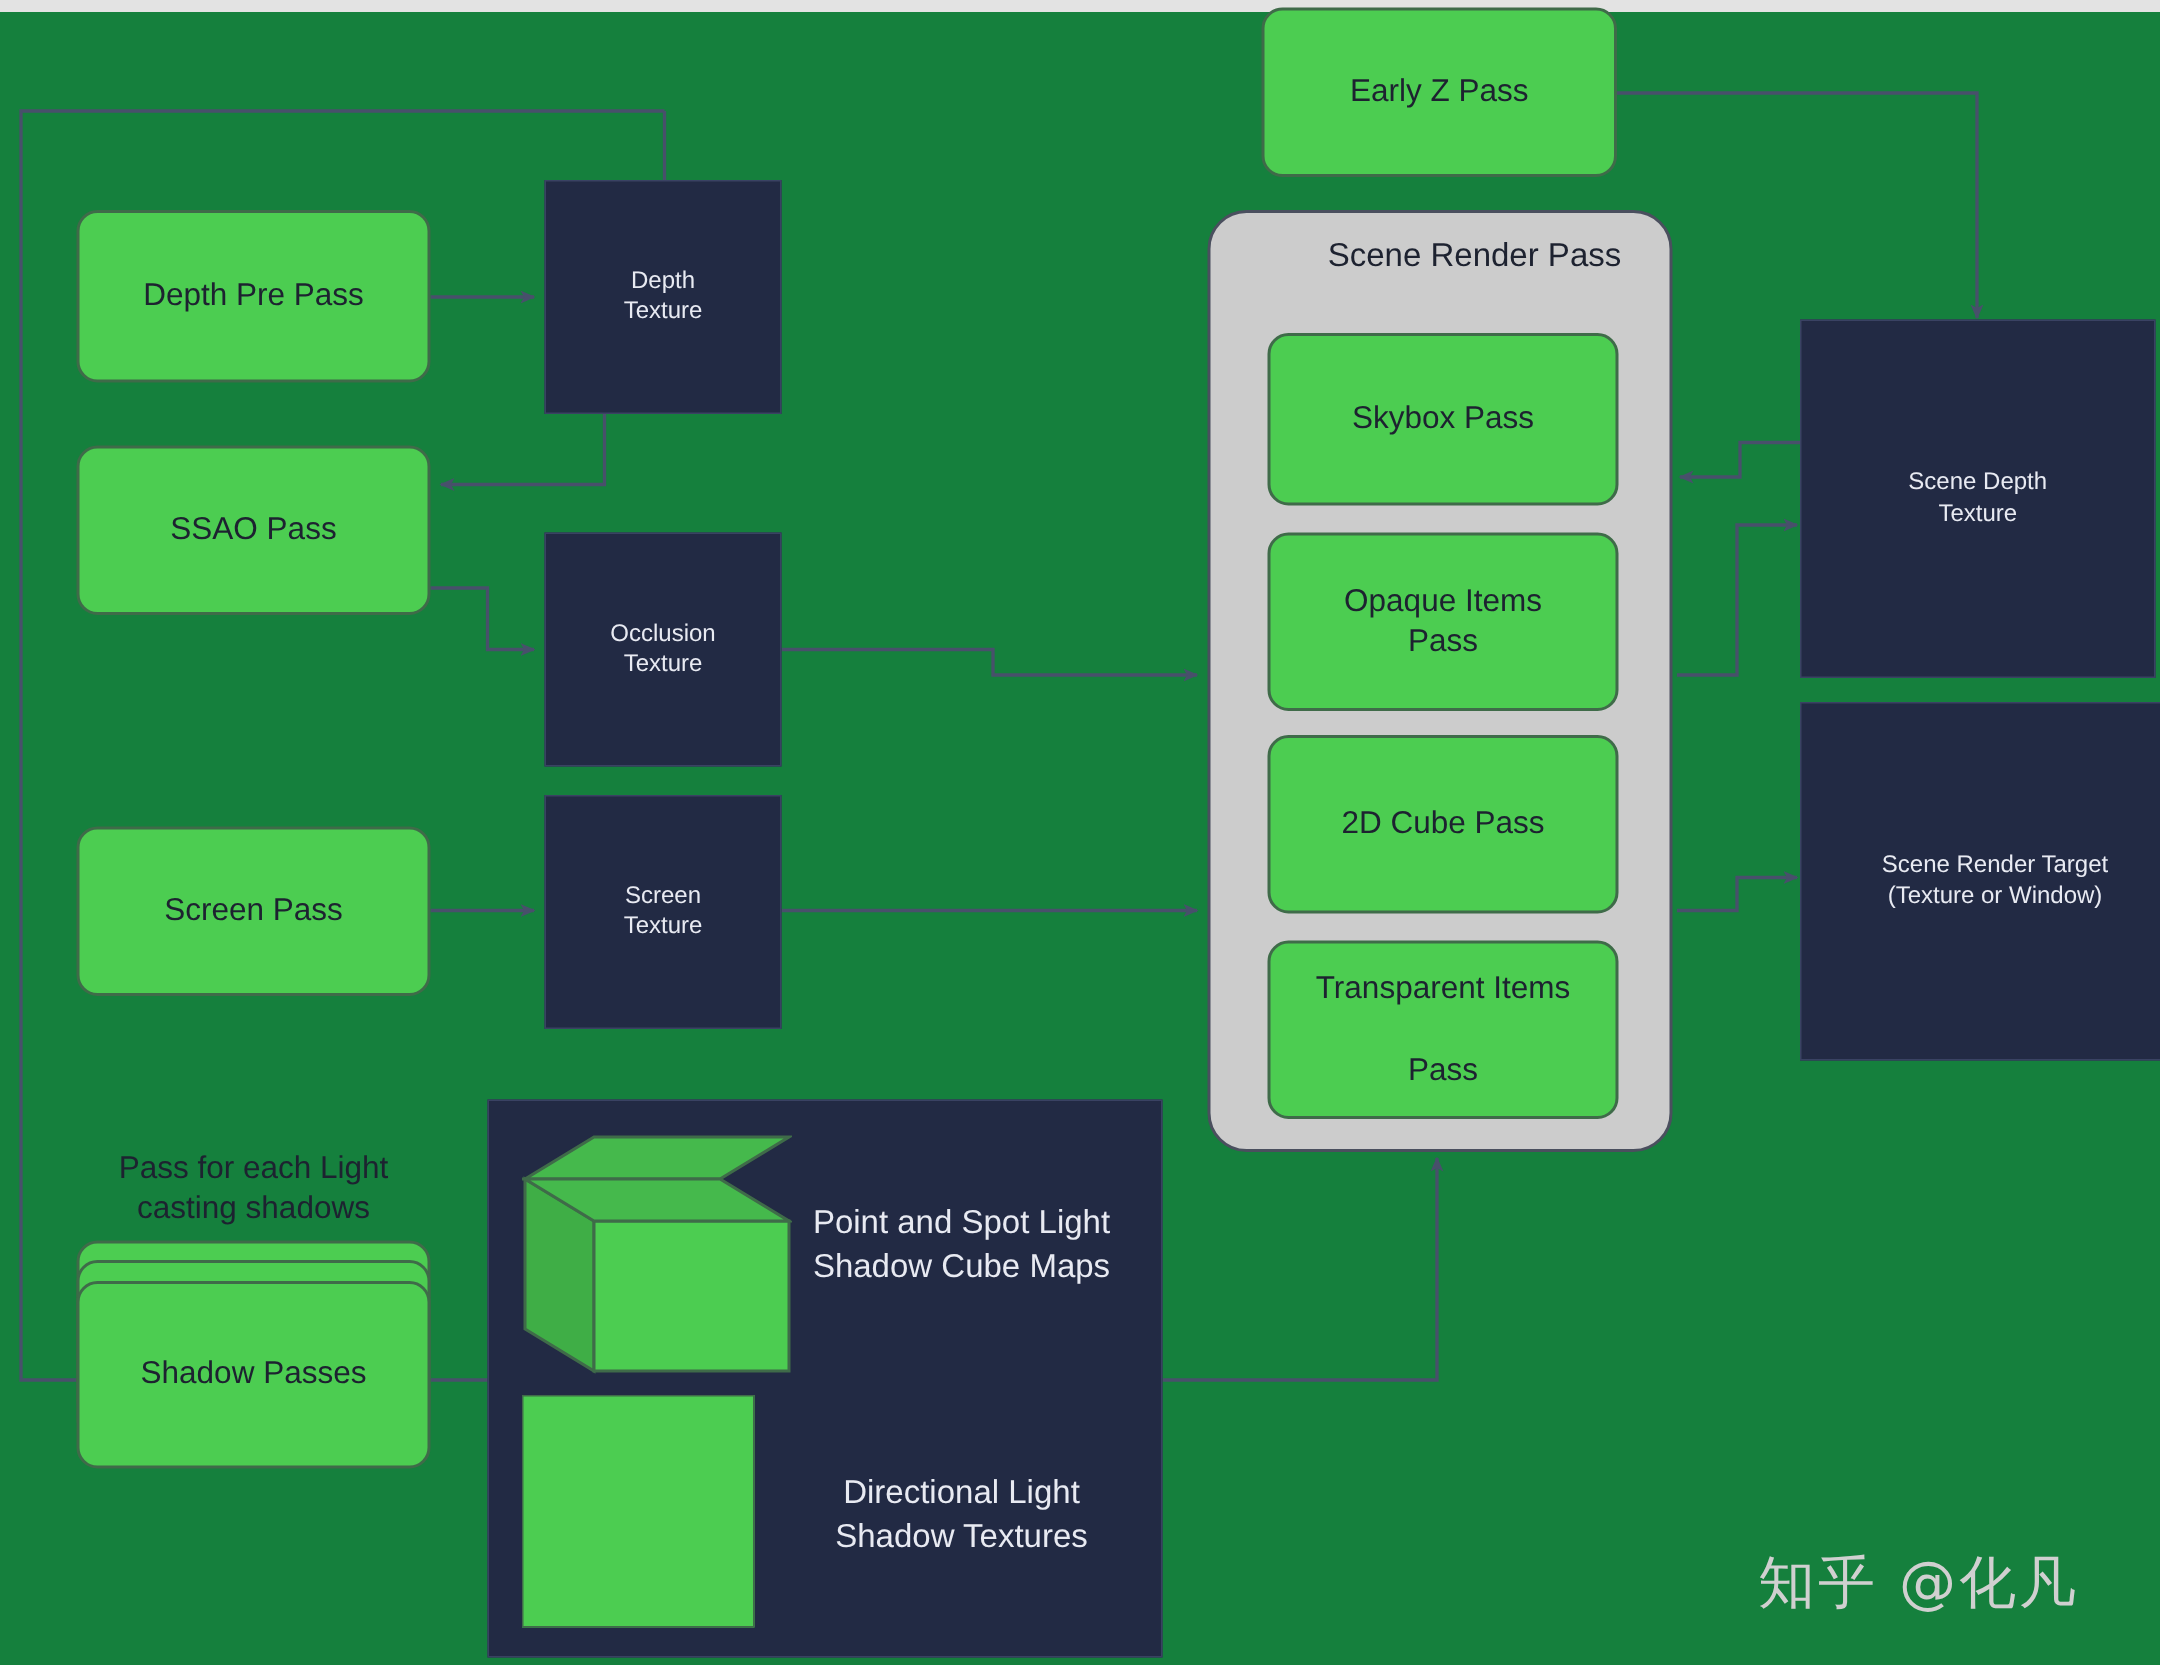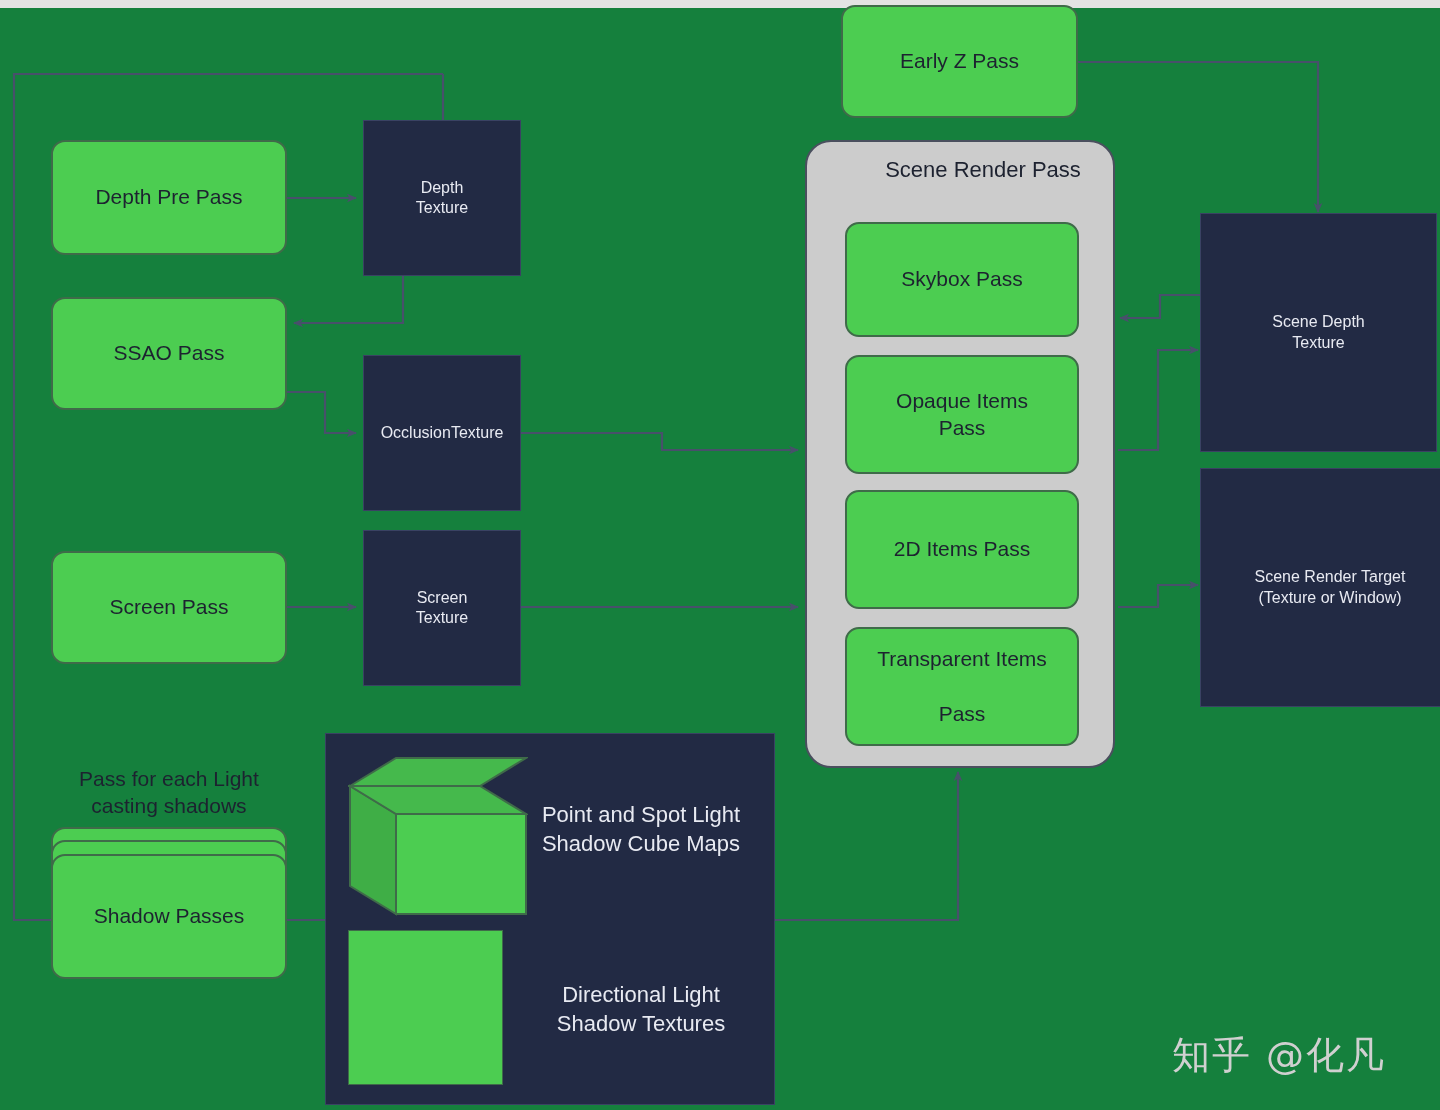--- a/index.html
+++ b/index.html
@@ -156,21 +156,21 @@
 
   <div class="node dark" style="left:363px; top:120px; width:158px; height:156px; flex-direction:column;">
     <span>Depth</span>
     <span>Texture</span>
   </div>
 
   <div class="node green" style="left:51px; top:297px; width:236px; height:113px;">
     <span>SSAO Pass</span>
   </div>
 
-  <div class="node dark" style="left:363px; top:355px; width:158px; height:156px; flex-direction:row;">
+  <div class="node dark" style="left:363px; top:355px; width:158px; height:156px; flex-direction:column;">
     <span>Occlusion</span>
     <span>Texture</span>
   </div>
 
   <div class="node green" style="left:51px; top:551px; width:236px; height:113px;">
     <span>Screen Pass</span>
   </div>
 
   <div class="node dark" style="left:363px; top:530px; width:158px; height:156px; flex-direction:column;">
     <span>Screen</span>
@@ -183,21 +183,21 @@
     <div class="node green" style="left:38px; top:80px; width:234px; height:115px;">
       <span>Skybox Pass</span>
     </div>
 
     <div class="node green" style="left:38px; top:213px; width:234px; height:119px; flex-direction:column;">
       <span>Opaque Items</span>
       <span>Pass</span>
     </div>
 
     <div class="node green" style="left:38px; top:348px; width:234px; height:119px;">
-      <span>2D Items Pass</span>
+      <span>2D Cube Pass</span>
     </div>
 
     <div class="node green" style="left:38px; top:485px; width:234px; height:119px; flex-direction:column;gap:28px;">
       <span>Transparent Items</span>
       <span>Pass</span>
     </div>
   </div>
 
   <div class="node dark" style="left:1200px; top:213px; width:237px; height:239px; flex-direction:column;">
     <span>Scene Depth</span>

